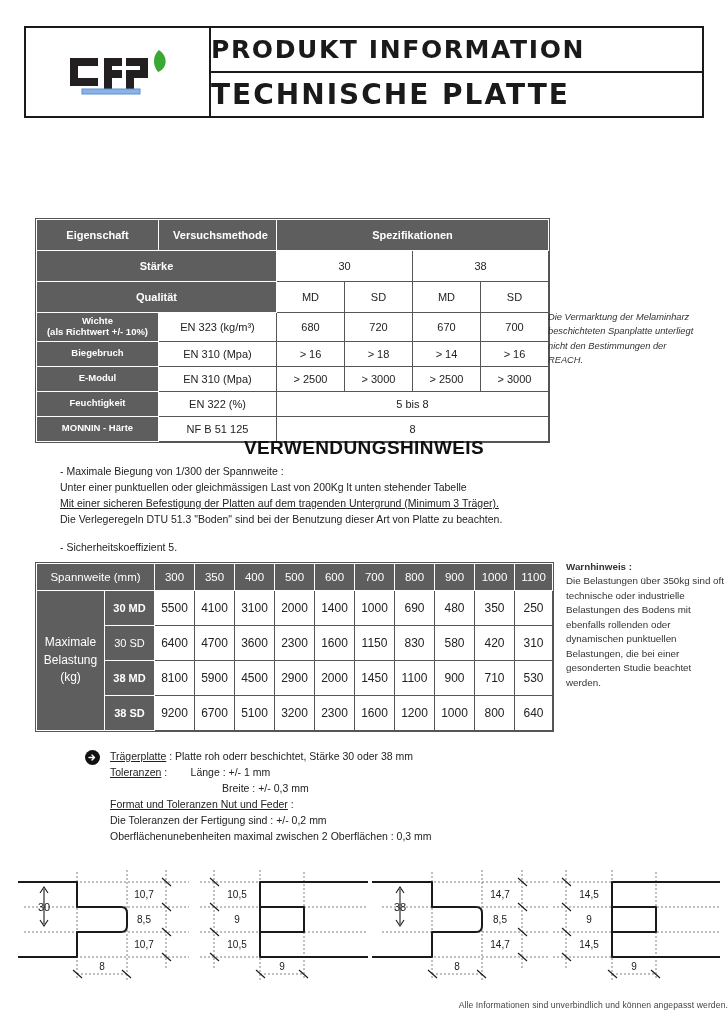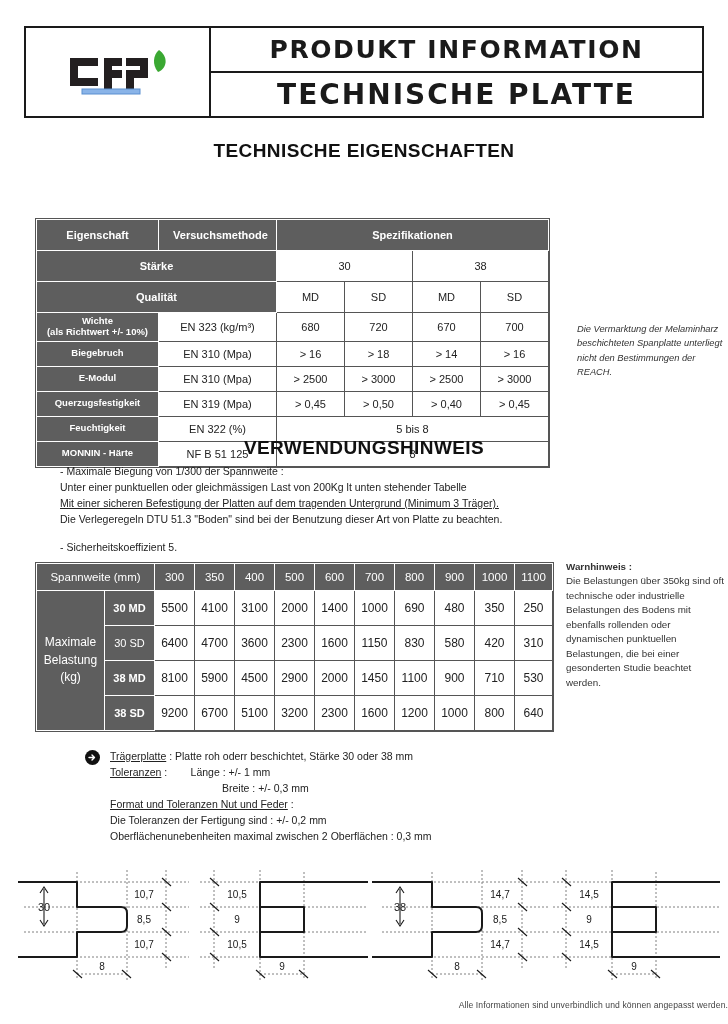--- a/index.html
+++ b/index.html
@@ -19,21 +19,21 @@
     width: 680px; height: 92px;
     border: 2px solid #1a1a1a;
     display: flex;
   }
   .logo-cell {
     width: 185px; border-right: 2px solid #1a1a1a;
     display: flex; align-items: center; justify-content: center;
   }
   .title-cell { flex: 1; display: flex; flex-direction: column; }
   .title-row {
-    flex: 1; display: flex; align-items: center; justify-content: center;
+    flex: 1; display: flex; align-items: center; justify-content: flex-start;
   }
   .title-row.top { border-bottom: 2px solid #1a1a1a; }
   .title-text {
     font-family: "DejaVu Sans", sans-serif;
     font-weight: bold;
     font-size: 25px;
     letter-spacing: 1.6px;
     color: #1a1a1a;
     white-space: nowrap;
   }
@@ -174,21 +174,20 @@
     <div class="title-cell">
       <div class="title-row top">
         <span class="title-text">PRODUKT INFORMATION</span>
       </div>
       <div class="title-row">
         <span class="title-text big">TECHNISCHE PLATTE</span>
       </div>
     </div>
   </div>
 
-  <div class="section-title" style="top:140px;">TECHNISCHE EIGENSCHAFTEN</div>
 
   <div class="tech-wrap">
   <table class="tech-table" style="position:static;width:513px;">
     <tbody>
           <tr>
       <td class="hd" style="width:122px;height:31px;">Eigenschaft</td>
       <td class="hd" style="width:118px;padding-left:8px;">Versuchsmethode</td>
       <td class="hd" colspan="4">Spezifikationen</td>
     </tr>
     <tr>
@@ -225,42 +224,34 @@
     </tr>
     <tr>
       <td class="lbl" style="height:25px;">E-Modul</td>
       <td class="val">EN 310 (Mpa)</td>
       <td class="val">&gt; 2500</td>
       <td class="val">&gt; 3000</td>
       <td class="val">&gt; 2500</td>
       <td class="val">&gt; 3000</td>
     </tr>
     <tr>
-      <td class="lbl" style="height:25px;">Querzugsfestigkeit</td>
-      <td class="val">EN 319 (Mpa)</td>
-      <td class="val">&gt; 0,45</td>
-      <td class="val">&gt; 0,50</td>
-      <td class="val">&gt; 0,40</td>
-      <td class="val">&gt; 0,45</td>
-    </tr>
-    <tr>
       <td class="lbl" style="height:25px;">Feuchtigkeit</td>
       <td class="val">EN 322 (%)</td>
       <td class="val" colspan="4">5 bis 8</td>
     </tr>
     <tr>
       <td class="lbl" style="height:25px;">MONNIN - Härte</td>
       <td class="val">NF B 51 125</td>
       <td class="val" colspan="4">8</td>
     </tr>
   </tbody>
       </table>
   </div>
 
-  <div class="side-note italic" style="left:577px; top:310px; width:150px;margin-top:12px;">Die Vermarktung der Melaminharz beschichteten Spanplatte unterliegt nicht den Bestimmungen der REACH.</div>
+  <div class="side-note italic" style="left:548px; top:310px; width:150px;">Die Vermarktung der Melaminharz beschichteten Spanplatte unterliegt nicht den Bestimmungen der REACH.</div>
 
   <div class="section-title" style="top:437px;">VERWENDUNGSHINWEIS</div>
 
   <div class="body-text" style="left:60px; top:464px; width:500px;">
     <div>- Maximale Biegung von 1/300 der Spannweite :</div>
     <div>Unter einer punktuellen oder gleichmässigen Last von 200Kg lt unten stehender Tabelle</div>
     <div class="u">Mit einer sicheren Befestigung der Platten auf dem tragenden Untergrund (Minimum 3 Träger).</div>
     <div>Die Verlegeregeln DTU 51.3 "Boden" sind bei der Benutzung dieser Art von Platte zu beachten.</div>
     <div style="height:12px;"></div>
     <div>- Sicherheitskoeffizient 5.</div>

